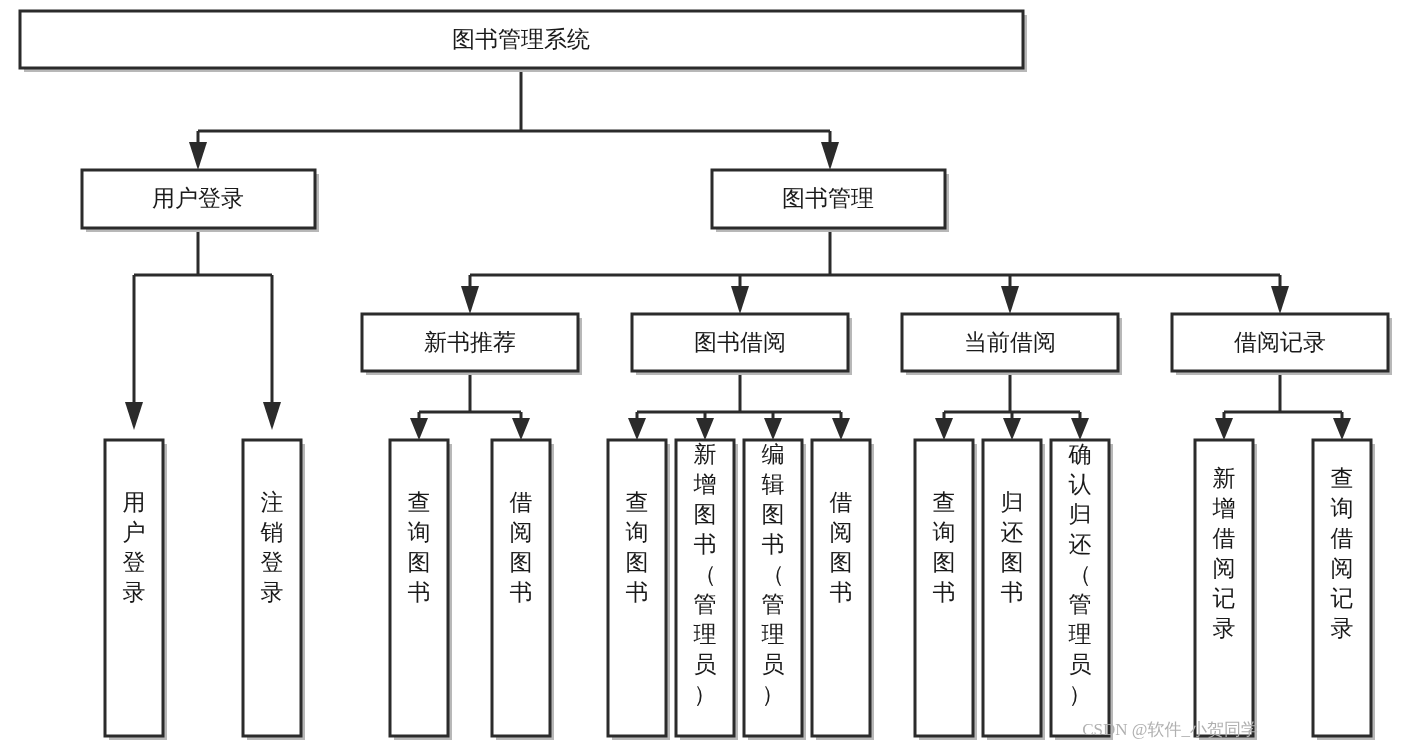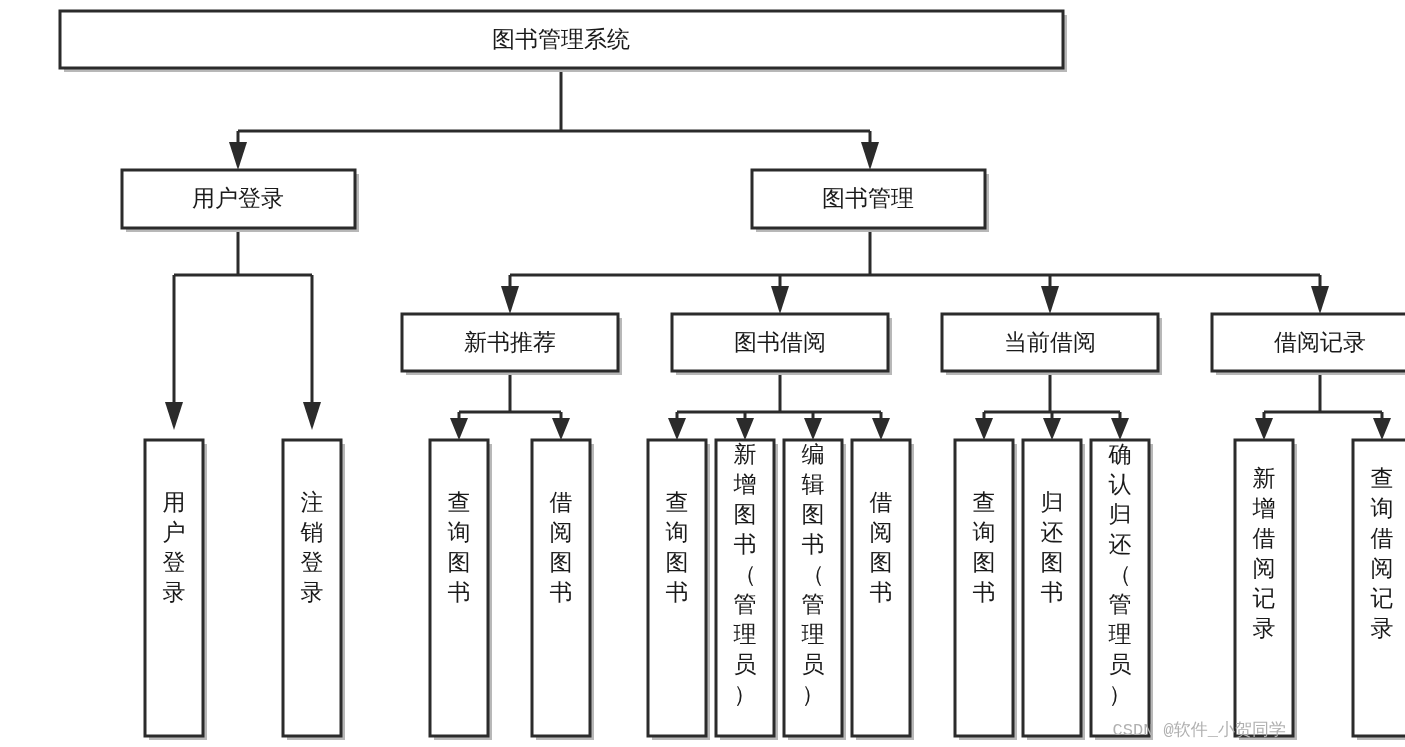--- a/index.html
+++ b/index.html
@@ -13,21 +13,20 @@
     font-family: "Liberation Sans", "DejaVu Sans", sans-serif;
     overflow: hidden;
     position: relative;
   }
   #diagram-root {
     position: absolute;
     left: 0;
     top: 0;
     width: 1270px;
     height: 747px;
-    padding-left: 40px;
   }
   svg.diagram {
     display: block;
     width: 1405px;
     height: 747px;
   }
   .node-box {
     fill: #ffffff;
     stroke: #2b2b2b;
     stroke-width: 3;
@@ -52,23 +51,23 @@
     dominant-baseline: middle;
   }
   .node-label-vertical {
     font-family: "Liberation Sans", "DejaVu Sans", sans-serif;
     fill: #1a1a1a;
     font-size: 23px;
     text-anchor: middle;
   }
   .watermark {
     position: absolute;
-    right: 24px;
+    right: 12px;
     bottom: 6px;
-    font-family: Liberation Mono, monospace;
+    font-family: Liberation Serif, serif;
     font-size: 17px;
     color: #b0b0b0;
     white-space: nowrap;
     user-select: none;
   }
 </style>
 </head>
 <body>
 
 <div id="diagram-root">

